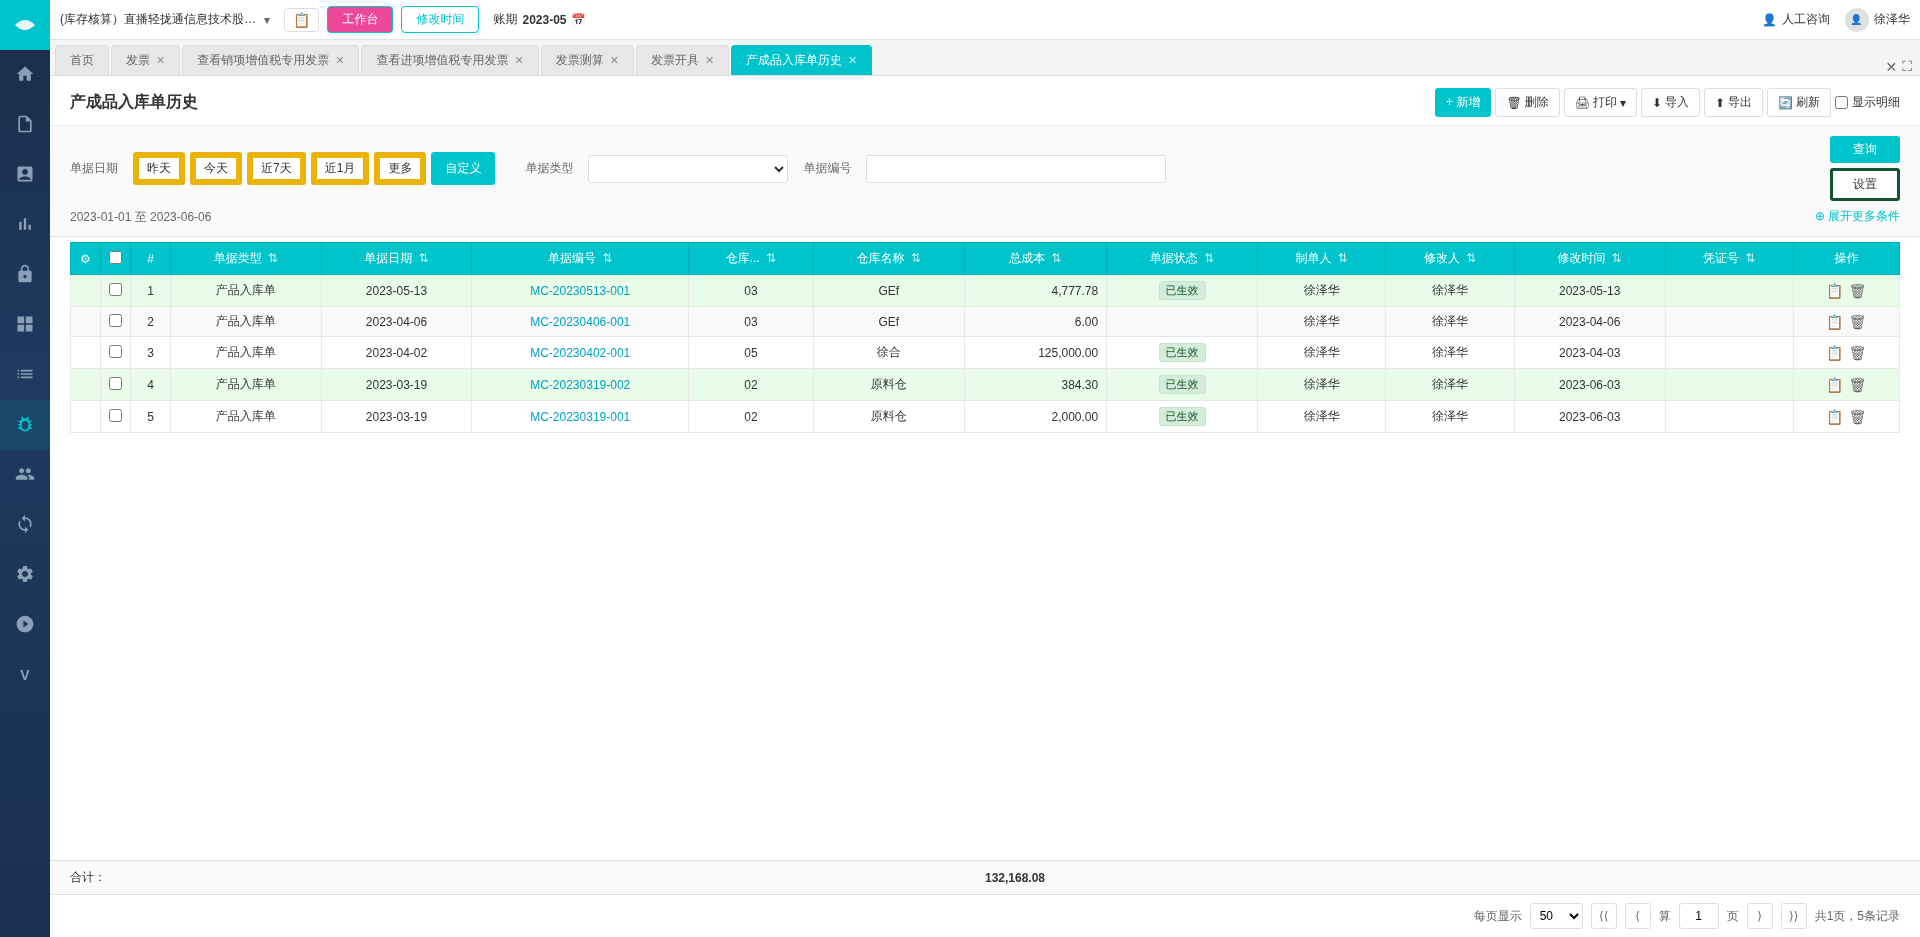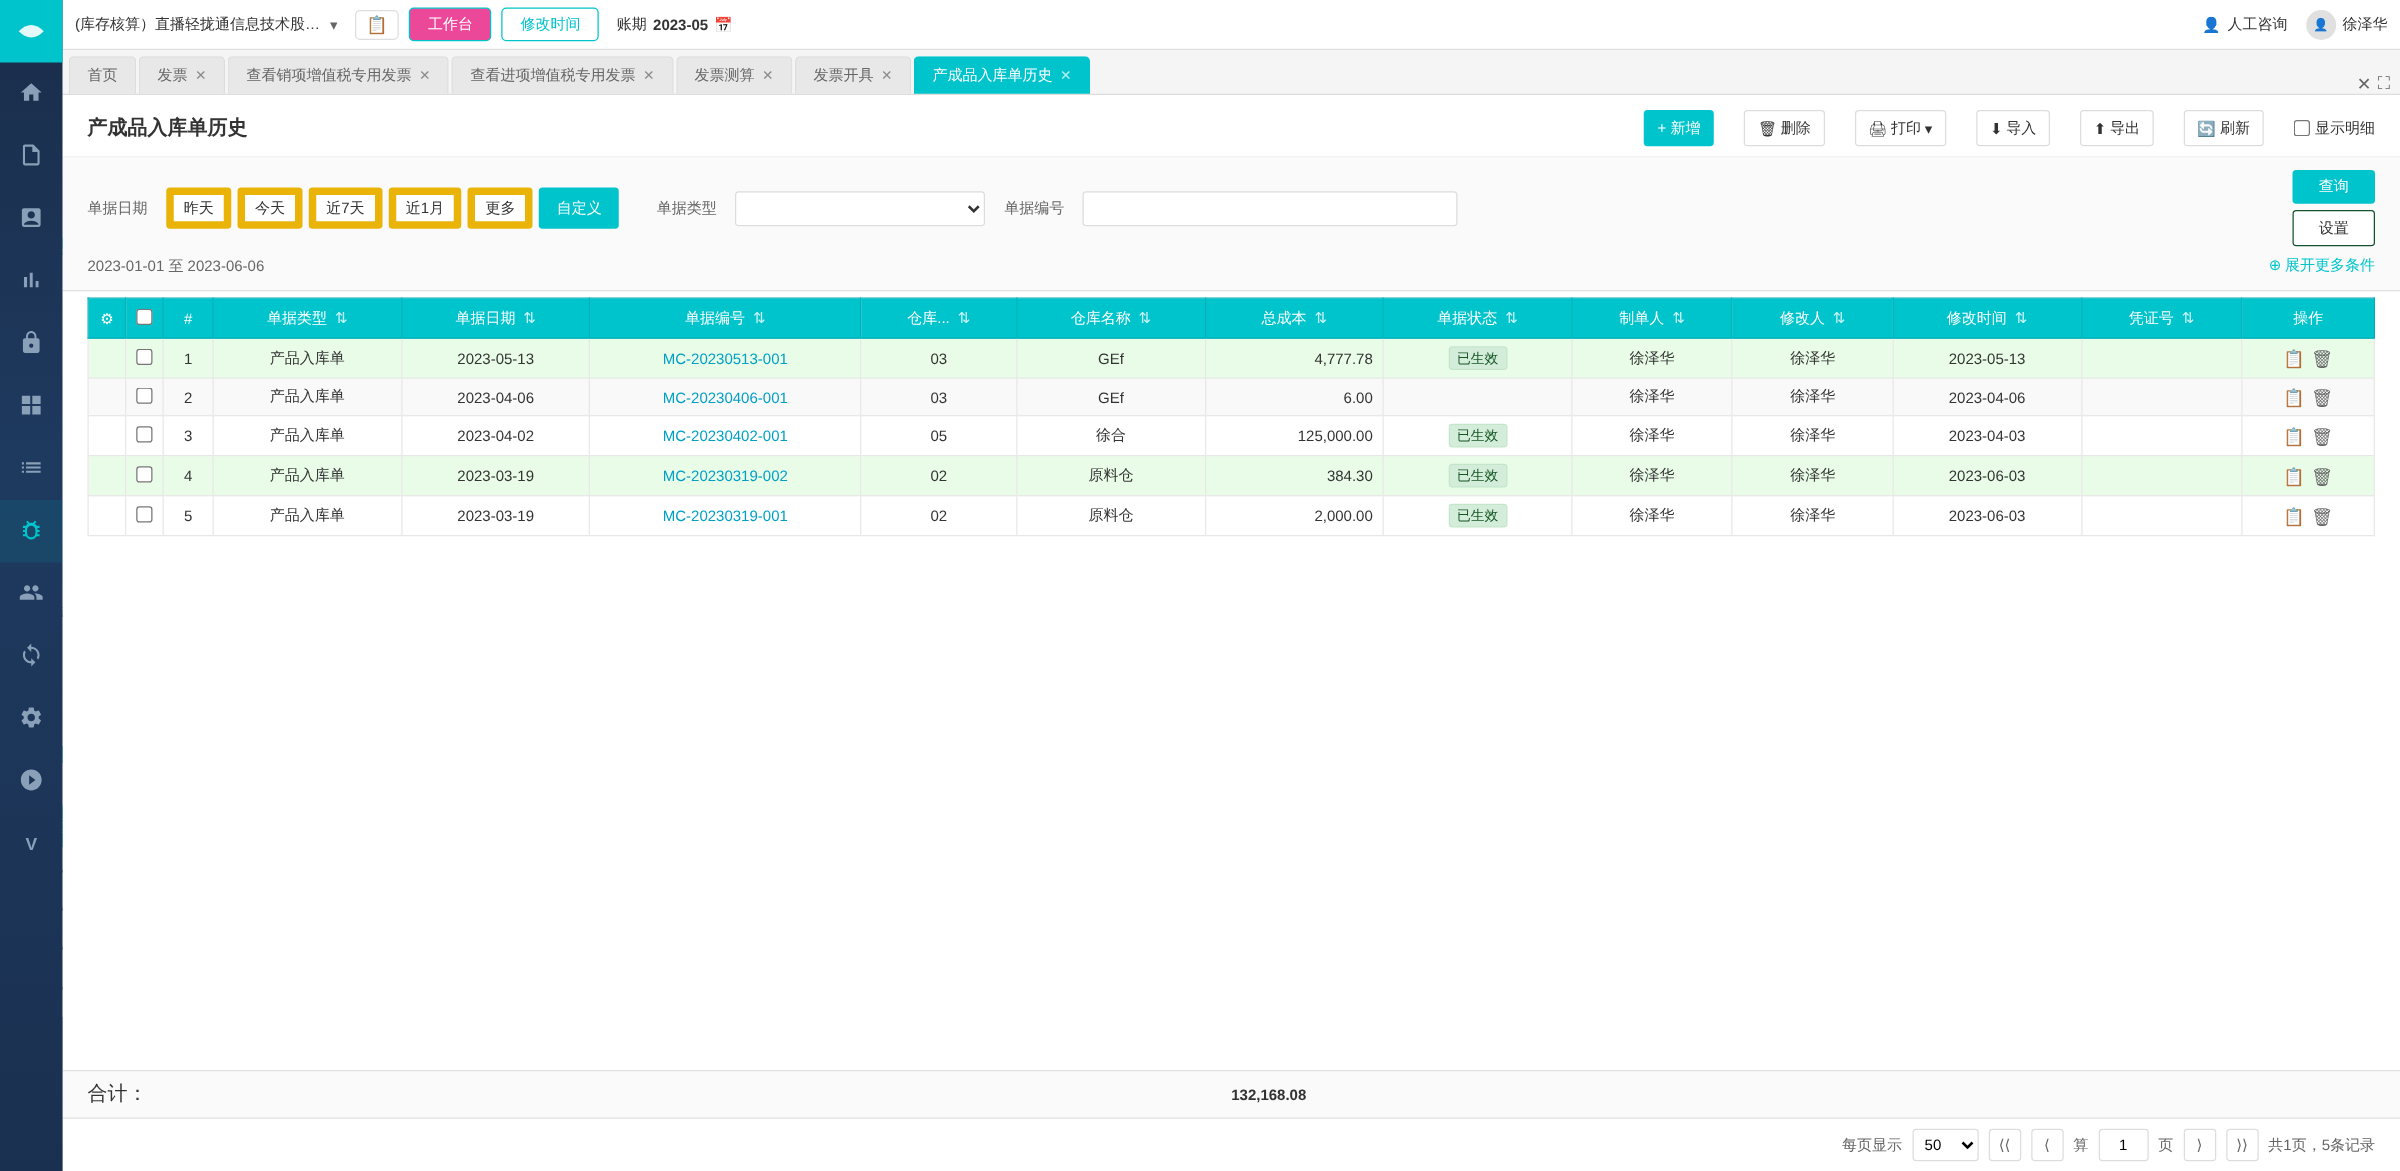--- a/index.html
+++ b/index.html
@@ -67,21 +67,21 @@
       background: #fff; overflow: auto;
       display: flex; flex-direction: column;
     }
 
     
     .page-header {
       padding: 12px 20px 8px 20px; display: flex; align-items: center; justify-content: space-between;
       border-bottom: 1px solid #f0f0f0;
     }
     .page-title { font-size: 16px; font-weight: bold; color: #333; }
-    .page-actions { display: flex; align-items: center; gap: 24px; }
+    .page-actions { display: flex; align-items: center; gap: 4px; }
     .action-btn {
       display: flex; align-items: center; gap: 3px; padding: 5px 10px;
       border: 1px solid #ddd; border-radius: 3px; background: #fff; cursor: pointer;
       font-size: 12px; color: #333;
     }
     .action-btn.primary { background: #00c4cc; color: #fff; border-color: #00c4cc; }
 
     
     .filter-area {
       padding: 10px 20px; background: #fafafa; border-bottom: 1px solid #e0e0e0;
@@ -102,21 +102,21 @@
     }
     .expand-btn {
       display: flex; align-items: center; gap: 3px; font-size: 12px;
       color: #00c4cc; cursor: pointer; border: none; background: none;
     }
     .query-btn {
       padding: 5px 20px; background: #00c4cc; color: #fff; border: none;
       border-radius: 3px; cursor: pointer; font-size: 12px;
     }
     .set-btn {
-      padding: 5px 20px; background: #fff; color: #333; border: 1px solid #14532d;
+      padding: 5px 20px; background: #fff; color: #333; border: 3px solid #14532d;
       border-radius: 3px; cursor: pointer; font-size: 12px;
     }
 
     
     .table-container { flex: 1; overflow: auto; padding: 0 20px; }
     .data-table { width: 100%; border-collapse: collapse; margin-top: 5px; }
     .data-table thead tr { background: #00c4cc; }
     .data-table thead th {
       padding: 7px 8px; font-size: 12px; color: #fff; font-weight: normal;
       white-space: nowrap; border: 1px solid #00b0b8; text-align: center;
@@ -135,21 +135,21 @@
       font-size: 11px; background: #d4edda; color: #155724; border: 1px solid #c3e6cb;
     }
     .row-actions { display: flex; align-items: center; justify-content: center; gap: 5px; }
     .row-action-btn { cursor: pointer; color: #666; font-size: 14px; background: none; border: none; }
 
     
     .table-footer {
       padding: 8px 20px; border-top: 1px solid #e0e0e0; background: #fafafa;
       display: flex; align-items: center;
     }
-    .footer-total-label { font-size: 16px; color: #333; min-width: 60px; }
+    .footer-total-label { font-size: 12px; color: #333; min-width: 60px; }
     .footer-total-value { font-size: 12px; color: #333; font-weight: bold; text-align: center; flex: 1; }
 
     
     .pagination {
       padding: 8px 20px; border-top: 1px solid #e0e0e0;
       display: flex; align-items: center; justify-content: flex-end; gap: 8px;
     }
     .page-size-label { font-size: 12px; color: #666; }
     .page-size-select {
       height: 26px; padding: 0 5px; border: 1px solid #ddd; border-radius: 3px;

